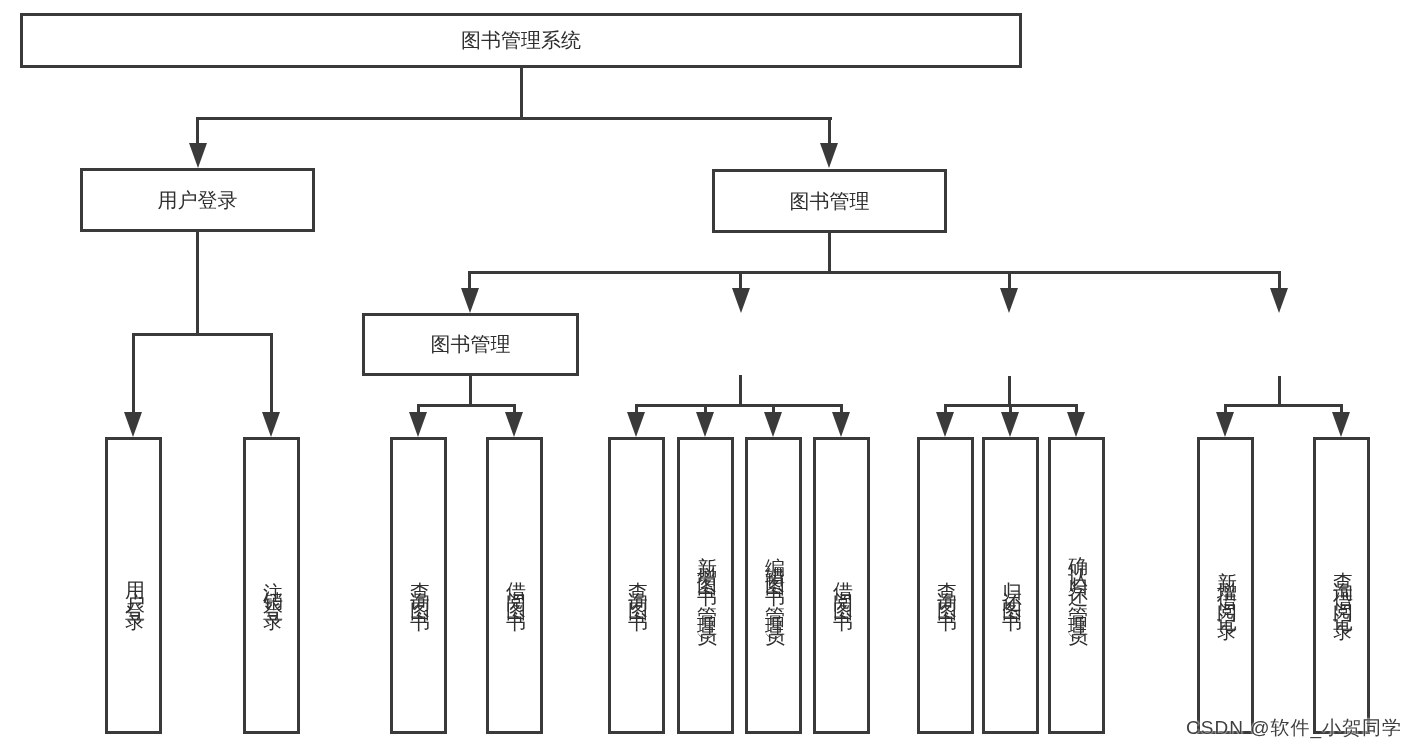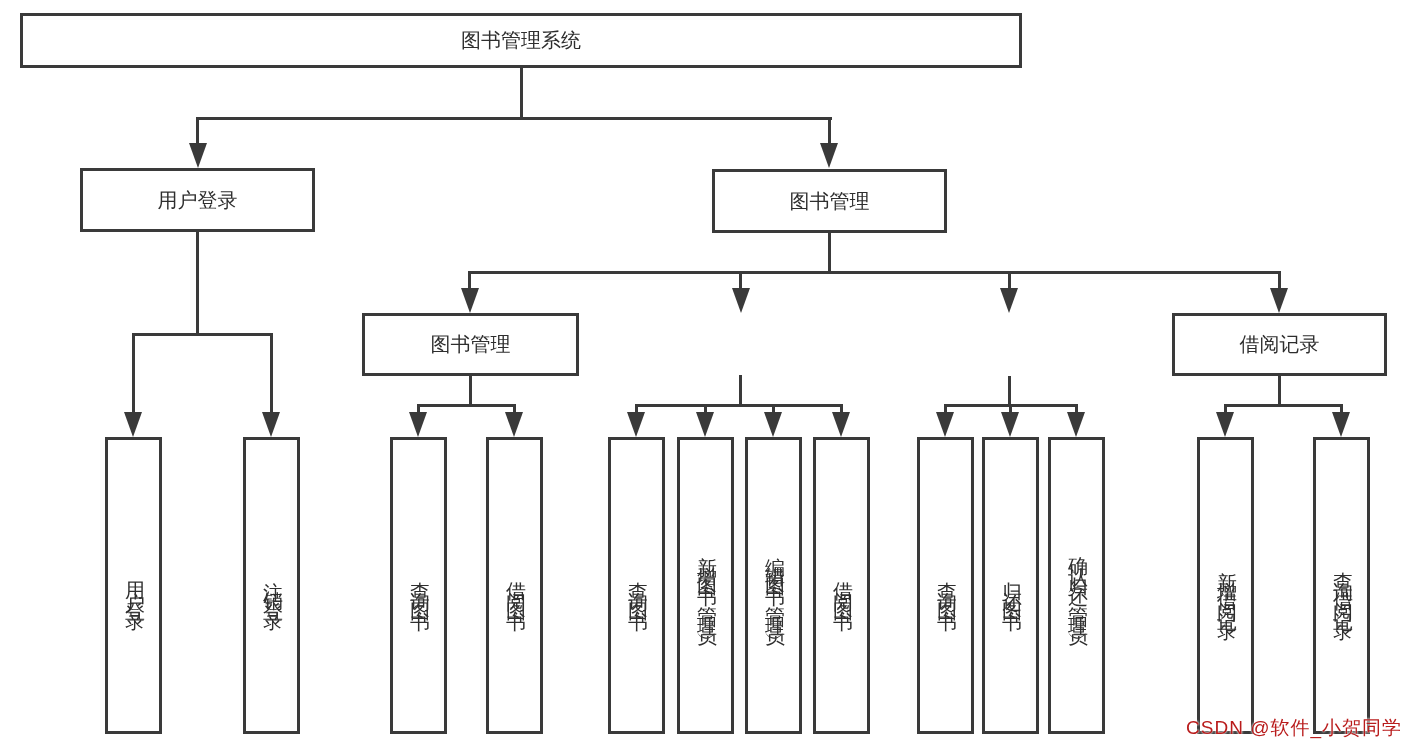--- a/index.html
+++ b/index.html
@@ -30,21 +30,21 @@
   .ln{position:absolute;background:#3a3a3a;}
   .arw{
     position:absolute;width:0;height:0;
     border-left:9px solid transparent;
     border-right:9px solid transparent;
     border-top:25px solid #3a3a3a;
   }
   .watermark{
     position:absolute;
     right:3px;bottom:6px;
-    color:#b91c1c;
+    color:#404040;
     font-size:19px;
     letter-spacing:1px;
     text-shadow:0 0 3px #ffffff,0 0 2px #ffffff;
     z-index:10;
     white-space:nowrap;
   }
 </style>
 </head>
 <body>
 
@@ -56,23 +56,20 @@
 
   <div class="node" style="left:80px;top:168px;width:235px;height:64px;">
     <span class="lbl">用户登录</span>
   </div>
   <div class="node" style="left:712px;top:169px;width:235px;height:64px;">
     <span class="lbl">图书管理</span>
   </div>
 
   <div class="node" style="left:362px;top:313px;width:217px;height:63px;">
     <span class="lbl">图书管理</span>
-  </div>
-  <div class="node" style="left:1172px;top:313px;width:215px;height:63px;">
-    <span class="lbl">借阅记录</span>
   </div>
 
   <div class="node vnode" style="left:105px;top:437px;width:57px;height:297px;">
     <span class="lbl">用户登录</span>
   </div>
   <div class="node vnode" style="left:243px;top:437px;width:57px;height:297px;">
     <span class="lbl">注销登录</span>
   </div>
 
   <div class="node vnode" style="left:390px;top:437px;width:57px;height:297px;">

